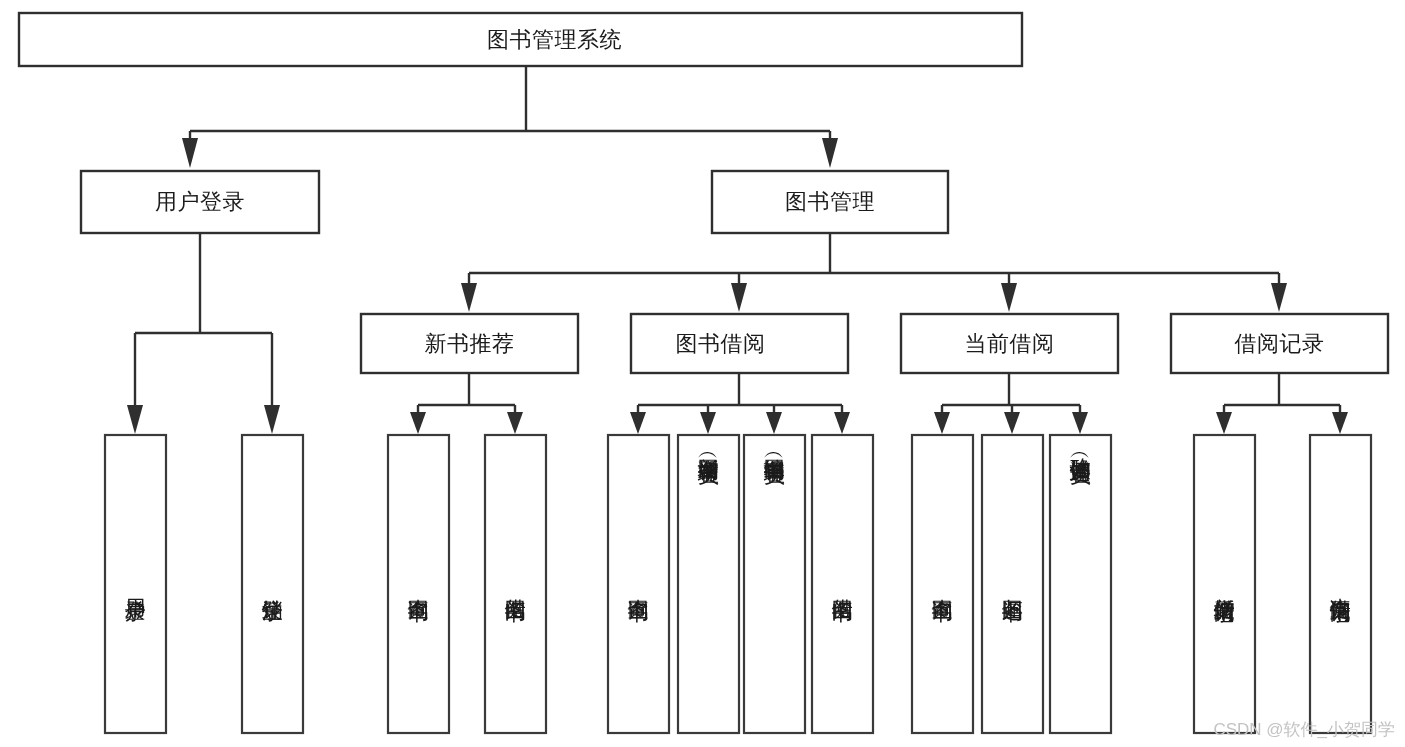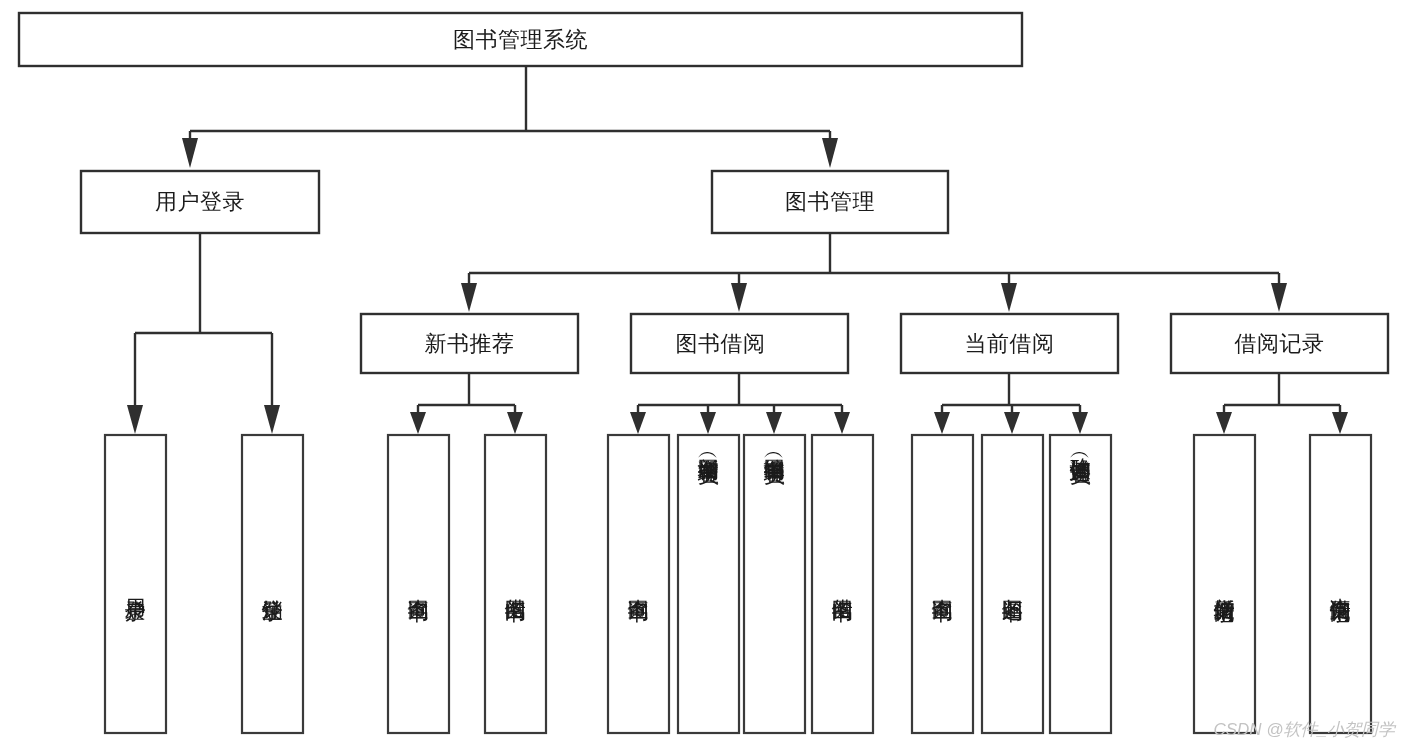--- a/index.html
+++ b/index.html
@@ -70,21 +70,20 @@
     white-space: nowrap;
   }
   .watermark {
     position: absolute;
     right: 10px;
     bottom: 6px;
     color: #c3c3c3;
     font-size: 17px;
     white-space: nowrap;
     pointer-events: none;
-    font-style: italic;
   }
 </style>
 </head>
 <body>
 
 <div id="stage">
 
   <svg id="diagram" viewBox="0 0 1405 747">
 
     <rect class="node-rect" x="19" y="13" width="1003" height="53"></rect>
@@ -169,21 +168,21 @@
 
     <rect class="node-rect-thin" x="912" y="435" width="61" height="298"></rect>
     <rect class="node-rect-thin" x="982" y="435" width="61" height="298"></rect>
     <rect class="node-rect-thin" x="1050" y="435" width="61" height="298"></rect>
 
     <rect class="node-rect-thin" x="1194" y="435" width="61" height="298"></rect>
     <rect class="node-rect-thin" x="1310" y="435" width="61" height="298"></rect>
 
   </svg>
 
-  <div class="node-label-h" style="left:19px; top:13px; width:1003px; height:53px;">图书管理系统</div>
+  <div class="node-label-h" style="left:19px; top:13px; width:1003px; height:53px;padding-left:34px;">图书管理系统</div>
 
   <div class="node-label-h" style="left:81px; top:171px; width:238px; height:62px;">用户登录</div>
   <div class="node-label-h" style="left:361px; top:314px; width:217px; height:59px;">新书推荐</div>
 
   <div class="node-label-h" style="left:712px; top:171px; width:236px; height:62px;">图书管理</div>
   <div class="node-label-h" style="left:612px; top:314px; width:217px; height:59px;">图书借阅</div>
   <div class="node-label-h" style="left:901px; top:314px; width:217px; height:59px;">当前借阅</div>
   <div class="node-label-h" style="left:1171px; top:314px; width:217px; height:59px;">借阅记录</div>
 
   <div class="node-label-v" style="left:105px; top:435px; width:61px; height:298px;">

